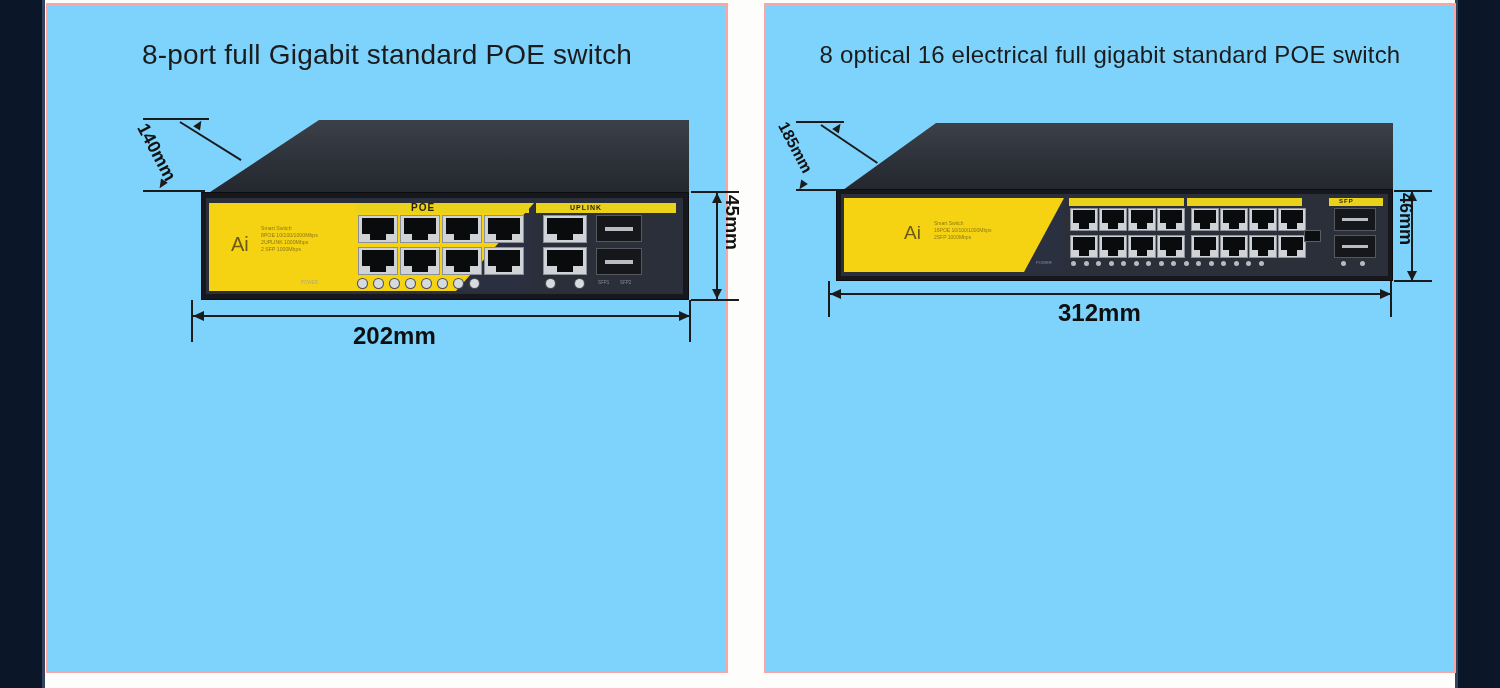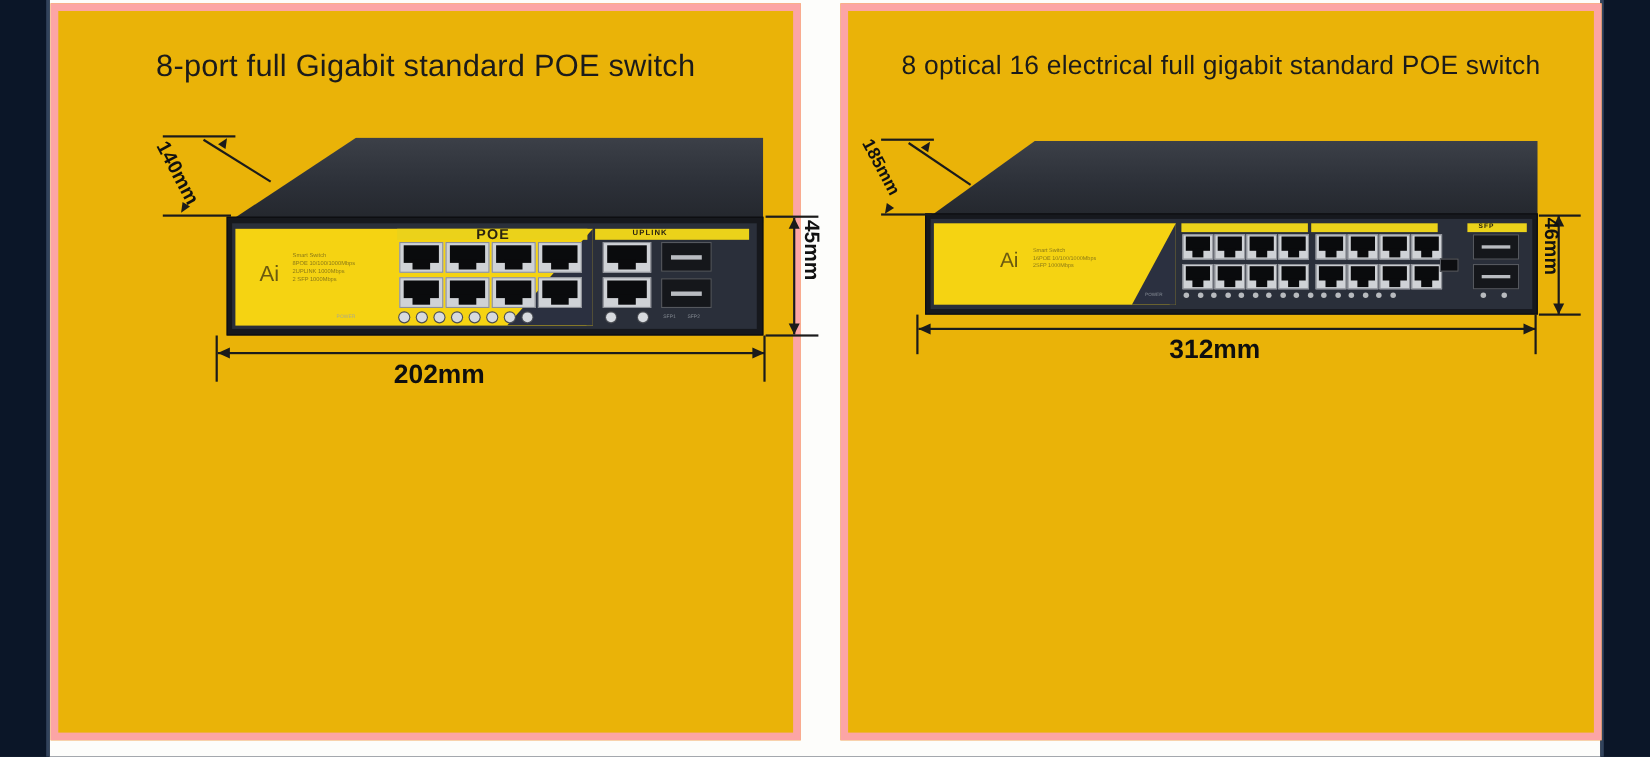--- a/index.html
+++ b/index.html
@@ -15,22 +15,22 @@
     position:absolute;left:45px;top:0;width:1410px;height:688px;
     background:#fdfdfb;
   }
   .rail{position:absolute;top:0;height:688px;width:45px;background:#0b1628;}
   .rail.left{left:0;}
   .rail.right{right:0;width:45px;}
   .rail-edge{position:absolute;top:0;height:688px;width:3px;background:#32435c;}
 
   .panel{
     position:absolute;
-    border:7px solid #fca5a5;
-    background:#eab308;
+    border:2px solid #fca5a5;
+    background:#7dd3fc;
     box-sizing:border-box;
   }
   #panel-left{left:46px;top:3px;width:682px;height:670px;}
   #panel-right{left:764px;top:3px;width:692px;height:670px;}
 
   .panel-title{
     position:absolute;
     left:0;width:100%;
     text-align:center;
     color:#1b1b1b;
@@ -181,21 +181,21 @@
             <span>8POE 10/100/1000Mbps</span>
             <span>2UPLINK 1000Mbps</span>
             <span>2 SFP 1000Mbps</span>
           </div>
           <div style="position:absolute;right:0;bottom:0;width:0;height:0;
                border-style:solid;border-width:0 0 88px 78px;
                border-color:transparent transparent #2b3040 transparent;"></div>
         </div>
 
         <div class="port-band" style="left:150px;top:5px;width:173px;height:10px;">
-          <div class="band-label" style="left:72px;top:0px;font-size:13px;line-height:10px;">POE</div>
+          <div class="band-label" style="left:55px;top:0px;font-size:10px;line-height:10px;">POE</div>
         </div>
 
         <div class="port-band" style="left:330px;top:5px;width:140px;height:10px;">
           <div class="band-label" style="left:34px;top:0px;font-size:7px;line-height:10px;">UPLINK</div>
         </div>
 
         <div class="port-block" style="left:152px;top:17px;width:170px;height:60px;gap:2px;">
           <div class="port-col" style="width:40px;height:60px;">
             <div class="rj45" style="width:40px;height:28px;"></div>
             <div class="rj45" style="width:40px;height:28px;"></div>

